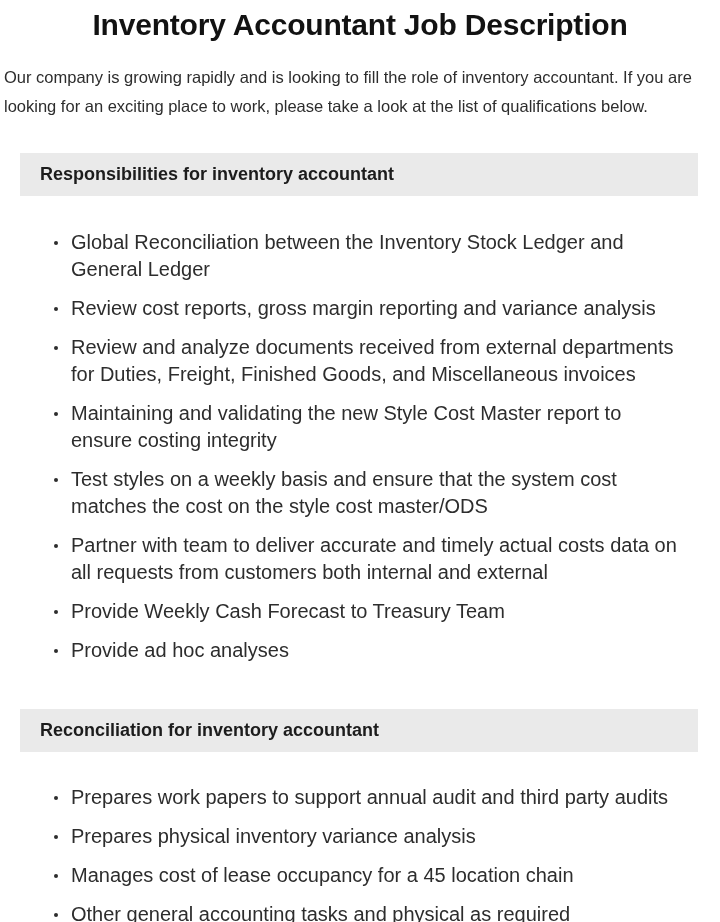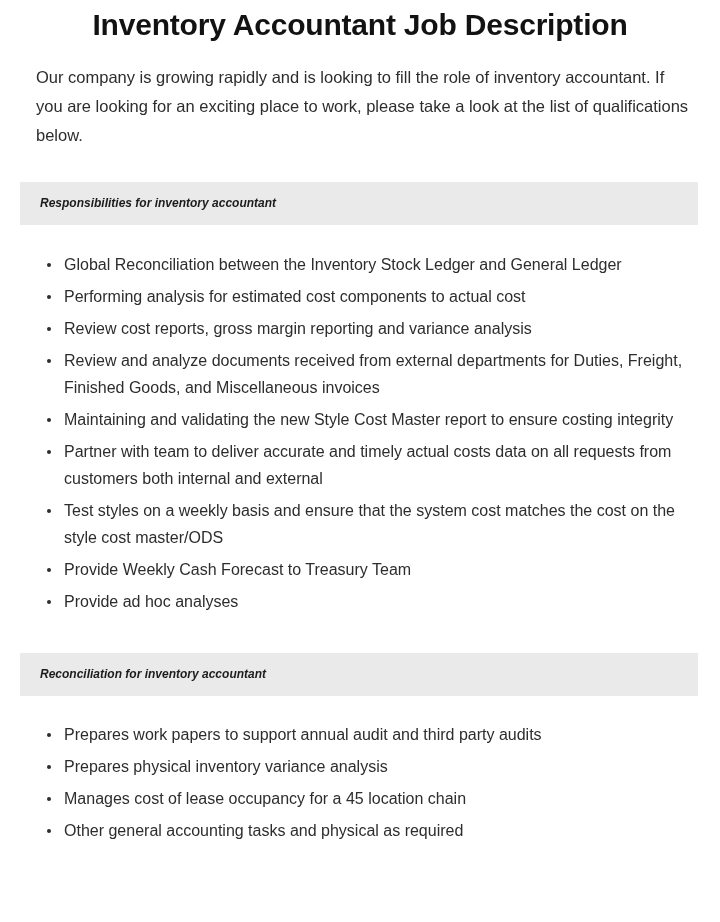--- a/index.html
+++ b/index.html
@@ -31,56 +31,55 @@
     line-height: 38px;
     font-weight: bold;
     color: #121212;
     letter-spacing: -0.2px;
     margin: 0;
     padding: 6px 20px 0 20px;
   }
 
   .intro {
     margin: 0;
-    padding: 19px 26px 0 36px;
+    padding: 19px 26px 0 4px;
     font-size: 16.5px;
     line-height: 29px;
     color: #2d2d2d;
     font-weight: normal;
   }
 
   .section {
     margin-top: 0;
   }
 
   .section-header {
     background: #eaeaea;
     margin: 0 22px 0 20px;
     padding: 12px 0 12px 20px;
-    font-size: 12px;
+    font-size: 18px;
     line-height: 19px;
     font-weight: bold;
     color: #1c1c1c;
-    font-style: italic;
   }
 
   .section-list {
     list-style: none;
     margin: 0;
     padding: 0;
   }
 
   .section-list li {
     position: relative;
-    font-size: 16px;
+    font-size: 20px;
     line-height: 27px;
     color: #2d2d2d;
     padding-left: 59px;
     padding-right: 26px;
-    margin: 5px;
+    margin: 12px;
   }
 
   .section-list li::before {
     content: "";
     position: absolute;
     left: 42px;
     top: 12px;
     width: 4px;
     height: 4px;
     border-radius: 50%;
@@ -102,26 +101,25 @@
 
   <p class="intro">Our company is growing rapidly and is looking to fill the role of inventory accountant. If you are looking for an exciting place to work, please take a look at the list of qualifications below.</p>
 
   <div class="gap-before-resp"></div>
 
   <section class="section">
     <div class="section-header">Responsibilities for inventory accountant</div>
     <div class="gap-after-resp-header"></div>
     <ul class="section-list">
       <li>Global Reconciliation between the Inventory Stock Ledger and General Ledger</li>
-      <li>Performing analysis for estimated cost components to actual cost</li>
       <li>Review cost reports, gross margin reporting and variance analysis</li>
       <li>Review and analyze documents received from external departments for Duties, Freight, Finished Goods, and Miscellaneous invoices</li>
       <li>Maintaining and validating the new Style Cost Master report to ensure costing integrity</li>
+      <li>Test styles on a weekly basis and ensure that the system cost matches the cost on the style cost master/ODS</li>
       <li>Partner with team to deliver accurate and timely actual costs data on all requests from customers both internal and external</li>
-      <li>Test styles on a weekly basis and ensure that the system cost matches the cost on the style cost master/ODS</li>
       <li>Provide Weekly Cash Forecast to Treasury Team</li>
       <li>Provide ad hoc analyses</li>
     </ul>
   </section>
 
   <div class="gap-between-sections"></div>
 
   <section class="section">
     <div class="section-header">Reconciliation for inventory accountant</div>
     <div class="gap-after-qual-header"></div>

